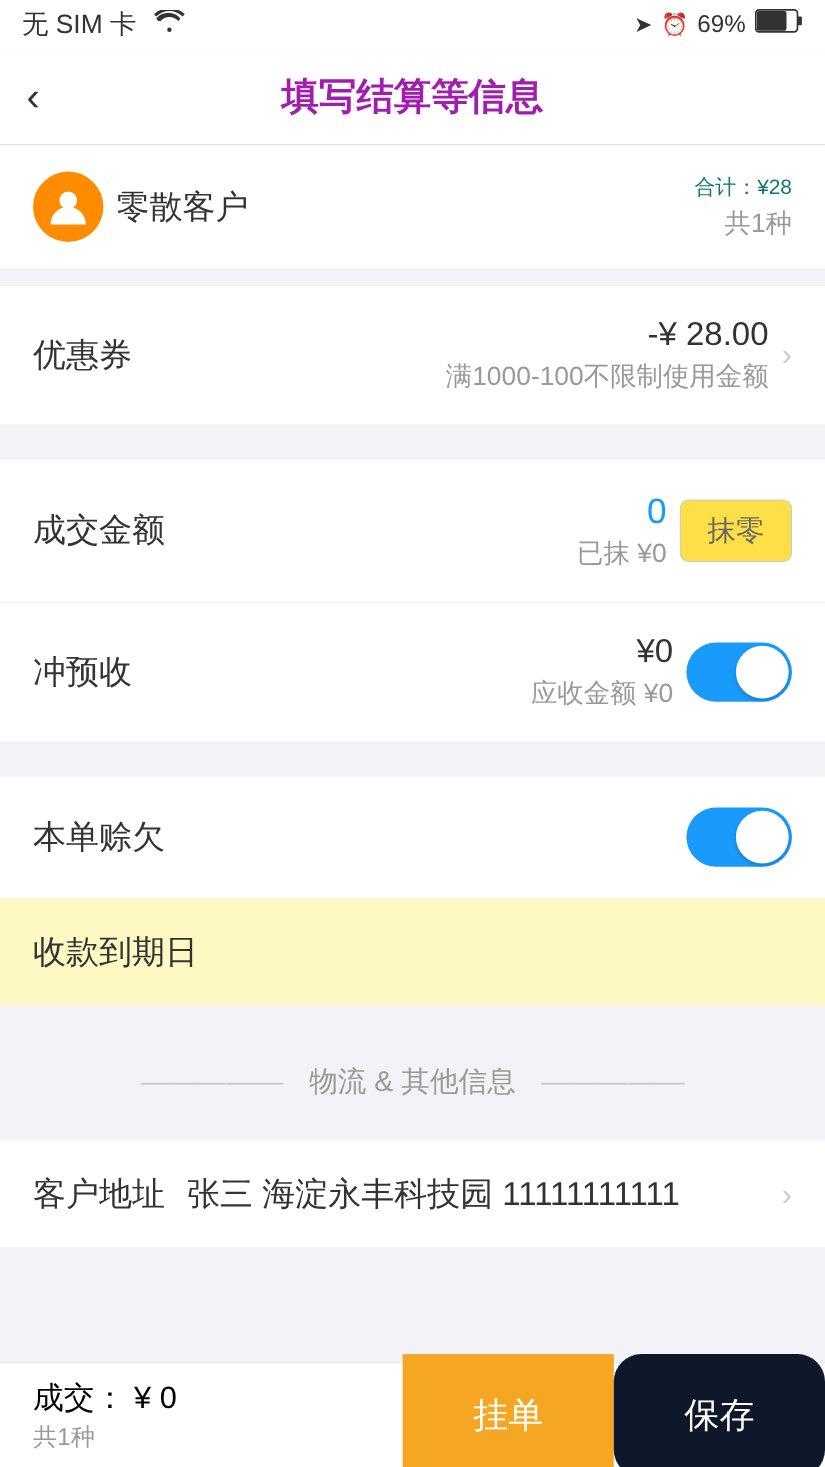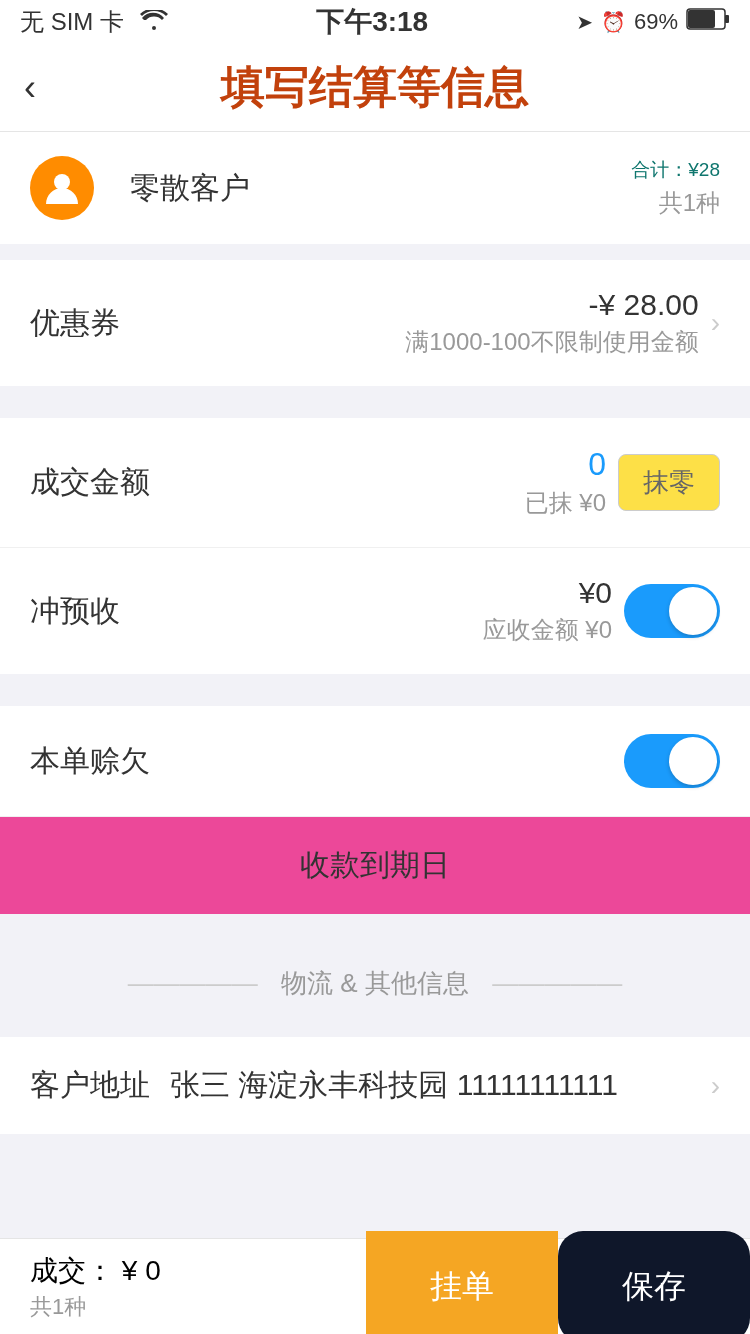--- a/index.html
+++ b/index.html
@@ -39,41 +39,41 @@
       position: relative;
     }
     .nav-back {
       position: absolute;
       left: 24px;
       font-size: 36px;
       color: #333;
       cursor: pointer;
     }
     .nav-title {
-      font-size: 44px;
+      font-size: 34px;
       font-weight: 600;
-      color: #c2410c;
+      color: #a21caf;
     }
 
     
     .section-card {
       background: #fff;
       margin-bottom: 16px;
     }
 
     
     .customer-row {
       background: #fff;
       padding: 24px 30px;
       display: flex;
       align-items: center;
       justify-content: space-between;
       margin-bottom: 16px;
     }
-    .customer-left { display: flex; align-items: center; gap: 36px; }
+    .customer-left { display: flex; align-items: center; gap: 12px; }
     .customer-avatar {
       width: 64px;
       height: 64px;
       background: #ff8c00;
       border-radius: 50%;
       display: flex;
       align-items: center;
       justify-content: center;
     }
     .customer-avatar svg { width: 40px; height: 40px; }
@@ -142,26 +142,25 @@
     .section-header {
       background: #f2f2f7;
       text-align: center;
       padding: 20px;
       font-size: 26px;
       color: #999;
     }
 
     
     .due-date-row {
-      background: #ec4899;
+      background: #fef9c3;
       padding: 28px 30px;
       display: flex;
       align-items: center;
       gap: 16px;
-      flex-direction: column;
     }
     .due-date-label { font-size: 30px; color: #333; }
     .due-date-value { font-size: 30px; color: #333; }
 
     
     .address-row {
       background: #fff;
       padding: 28px 30px;
       display: flex;
       align-items: center;
@@ -218,21 +217,20 @@
 
 <div class="status-bar">
   <div class="status-left">
     <span>无 SIM 卡</span>
     <span>
       <svg width="28" height="20" viewBox="0 0 28 20" fill="none">
         <path d="M14 16l2 2-2-2zm-8-6a11 11 0 0116 0l2-2A14 14 0 002 8l2 2zm-4-4a17 17 0 0124 0l2-2A20 20 0 000 4l2 2zm12 14a2 2 0 100-4 2 2 0 000 4z" fill="#333"></path>
       </svg>
     </span>
   </div>
-  <div style="font-size:28px;font-weight:600;">下午3:18</div>
   <div class="status-right">
     <span style="font-size:20px;">➤</span>
     <span style="font-size:20px;">⏰</span>
     <span style="font-size:22px;">69%</span>
     <span>
       <svg width="44" height="22" viewBox="0 0 44 22">
         <rect x="1" y="1" width="38" height="20" rx="3" ry="3" fill="none" stroke="#333" stroke-width="1.5"></rect>
         <rect x="39" y="7" width="4" height="8" rx="1" fill="#333"></rect>
         <rect x="2" y="2" width="27" height="18" rx="2" fill="#333"></rect>
       </svg>

